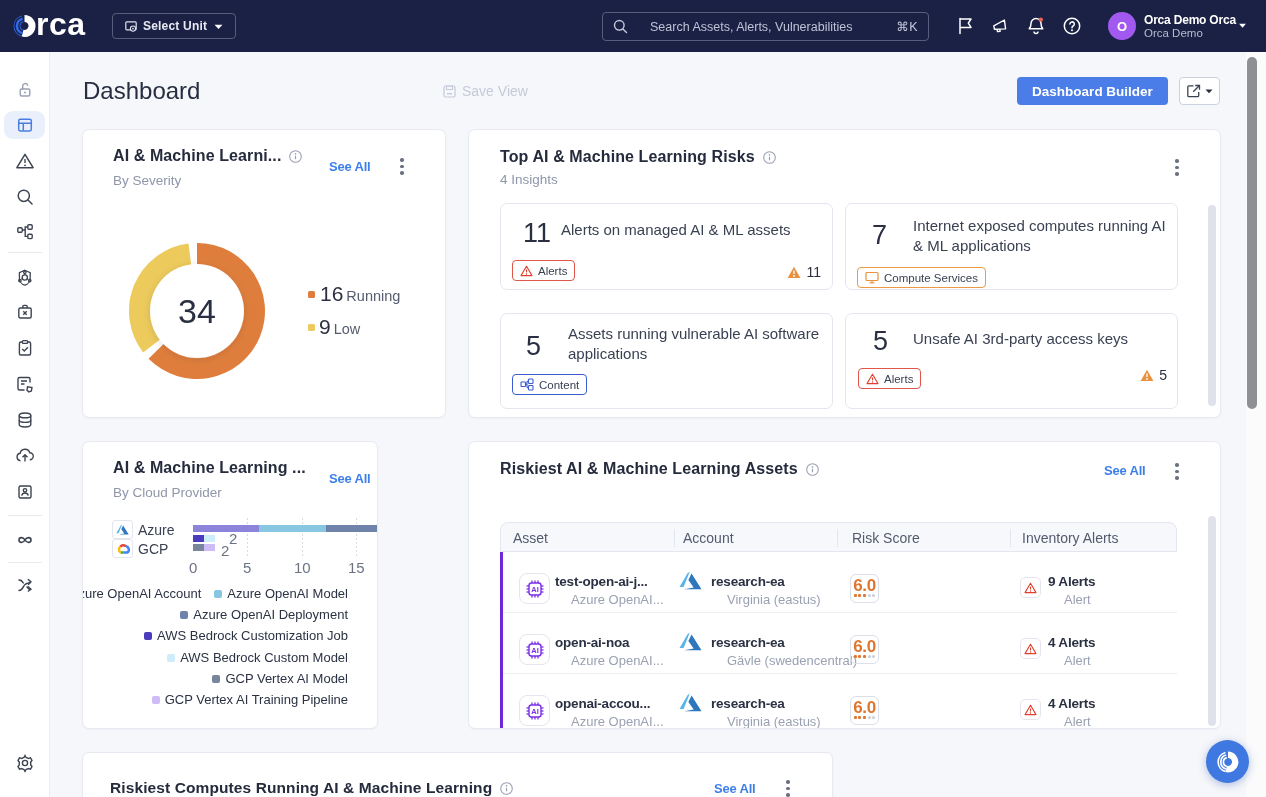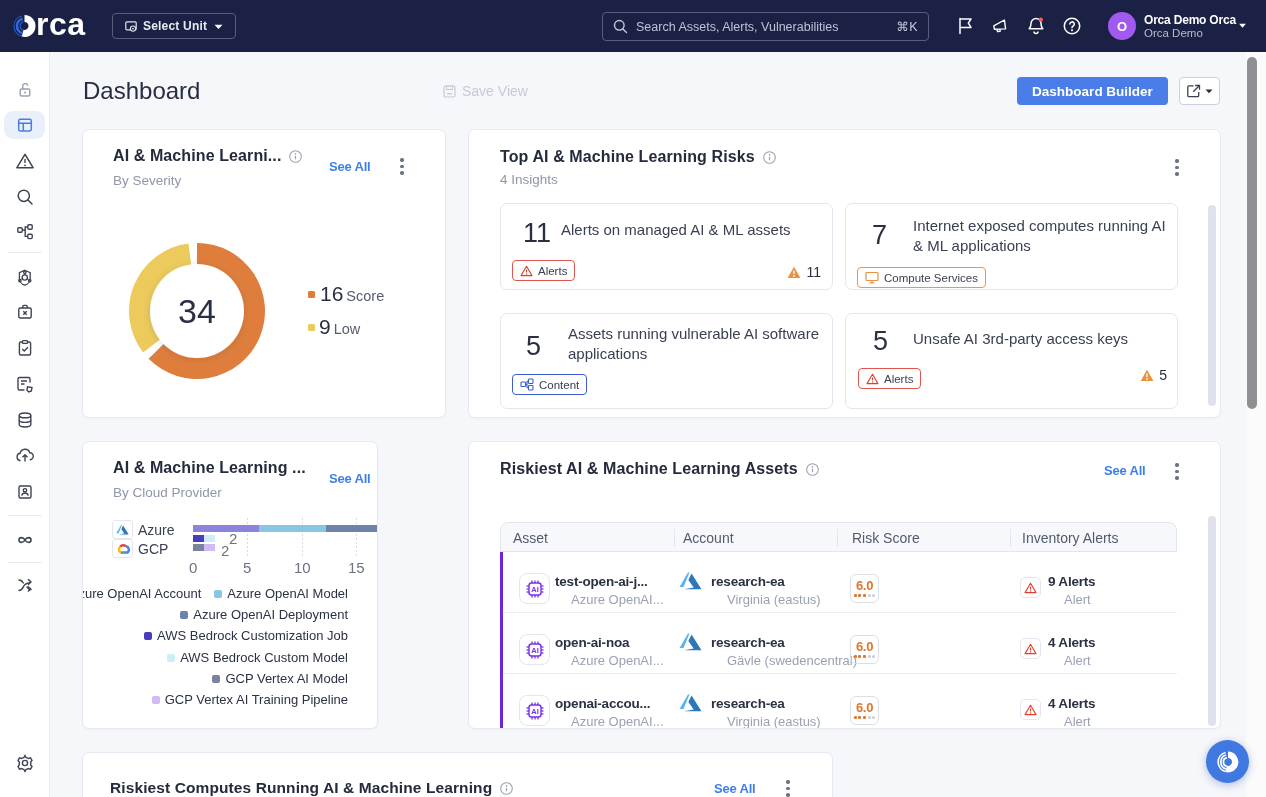--- a/index.html
+++ b/index.html
@@ -4,21 +4,21 @@
 <style>
 * { margin:0; padding:0; box-sizing:border-box; }
 html,body { width:1266px; height:797px; overflow:hidden; font-family:"Liberation Sans", sans-serif; }
 #app { position:relative; width:1266px; height:797px; background:#f6f7fa; overflow:hidden; }
 .abs { position:absolute; }
 
 
 #nav { position:absolute; left:0; top:0; width:1266px; height:52px; background:#1b2144; z-index:30; }
 #nav .unitbox { position:absolute; left:112px; top:13px; width:124px; height:26px; border:1px solid #565d7d; border-radius:4px; color:#e8eaf2; font-size:12px; font-weight:700; display:flex; align-items:center; padding:0 12px; gap:6px; letter-spacing:0.2px; }
 #nav .unitbox .caret { margin-left:auto; }
-#nav .search { position:absolute; left:602px; top:12px; width:327px; height:29px; border:1px solid #565d7d; border-radius:4px; display:flex; align-items:center; padding:0 10px; gap:8px; color:#bdc3d6; font-size:12.5px; }
+#nav .search { position:absolute; left:602px; top:12px; width:327px; height:29px; border:1px solid #565d7d; border-radius:4px; display:flex; align-items:center; padding:0 10px; gap:22px; color:#bdc3d6; font-size:12.5px; }
 #nav .search .kk { margin-left:auto; font-size:12.5px; color:#c6cbdc; letter-spacing:0.5px; }
 .navicon { position:absolute; top:16px; width:20px; height:20px; }
 #avatar { position:absolute; left:1108px; top:12px; width:28px; height:28px; border-radius:50%; background:#a259f0; color:#fff; font-size:13px; font-weight:700; display:flex; align-items:center; justify-content:center; }
 #uname { position:absolute; left:1144px; top:13px; color:#fff; font-size:12px; font-weight:700; line-height:14px; white-space:nowrap; letter-spacing:-0.2px; }
 #usub { position:absolute; left:1144px; top:27px; color:#b6bccf; font-size:11.5px; line-height:13px; }
 
 
 #side { position:absolute; left:0; top:52px; width:50px; height:745px; background:#ffffff; border-right:1px solid #ebedf3; z-index:20; }
 .sideic { position:absolute; left:50%; transform:translate(-50%,-50%); }
 .sidesep { position:absolute; left:8px; width:34px; height:1px; background:#e8eaf0; }
@@ -54,21 +54,21 @@
 
 .thead { position:absolute; background:#f7f8fb; border:1px solid #e3e6ef; border-radius:8px 8px 0 0; }
 .thcell { position:absolute; font-size:14px; color:#525b6e; }
 .tcol { position:absolute; width:1px; background:#e3e6ef; }
 .trow { position:absolute; left:31px; width:677px; height:61px; background:#fff; border-bottom:1px solid #eceef4; }
 .trow .pbar { position:absolute; left:0; top:0; width:3px; height:61px; background:#6d28d9; }
 .assetbox { position:absolute; left:19px; top:21px; width:31px; height:31px; border:1px solid #e3e6ef; border-radius:8px; display:flex; align-items:center; justify-content:center; }
 .nm { position:absolute; font-size:13.5px; font-weight:700; color:#2a3142; letter-spacing:-0.2px; }
 .sb { position:absolute; font-size:13px; color:#9aa1b2;margin-left:16px; }
 .riskbox { position:absolute; left:350px; top:22px; width:29px; height:29px; border:1px solid #dcdfe8; border-radius:6px; text-align:center; }
-.riskbox .rv { font-size:13px; font-weight:700; color:#e0762e; line-height:15px; margin-top:3px; letter-spacing:-0.3px; }
+.riskbox .rv { font-size:17px; font-weight:700; color:#e0762e; line-height:15px; margin-top:3px; letter-spacing:-0.3px; }
 .dots { display:flex; gap:1.5px; justify-content:center; margin-top:1px; }
 .dots i { width:3.2px; height:3.2px; border-radius:1px; }
 .alertbox { position:absolute; left:520px; top:25px; width:21px; height:21px; border:1px solid #e3e6ef; border-radius:5px; display:flex; align-items:center; justify-content:center; }
 
 
 .innersb { position:absolute; width:8px; background:#dfe2ea; border-radius:4px; }
 #pagesb-track { position:absolute; right:0; top:52px; width:20px; height:745px; background:#fbfbfc; z-index:40; }
 #pagesb { position:absolute; left:1px; top:5px; width:10px; height:352px; background:#8f9094; border-radius:5px; }
 
 
@@ -284,21 +284,21 @@
         <circle cx="0" cy="0" r="47" fill="#fff" filter="url(#ds)"></circle>
       </g>
       <defs>
           <filter id="ds" x="-60%" y="-60%" width="220%" height="220%">
             <feDropShadow dx="0" dy="1.5" stdDeviation="3.5" flood-color="#2a3042" flood-opacity="0.13"></feDropShadow>
           </filter>
         </defs>
       <text x="70" y="82" text-anchor="middle" font-size="34" fill="#2a3042" font-family="Liberation Sans">34</text>
     </svg>
     <div class="abs" style="left:225px;top:161px;width:7px;height:7px;background:#df7e3c;border-radius:1.5px;"></div>
-    <div class="abs" style="left:237px;top:152px;font-size:21px;color:#2a3042;">16<span style="font-size:14.5px;color:#555c6e;margin-left:3px;">Score</span></div>
+    <div class="abs" style="left:237px;top:152px;font-size:21px;color:#2a3042;">16<span style="font-size:14.5px;color:#555c6e;margin-left:3px;">Running</span></div>
     <div class="abs" style="left:225px;top:194px;width:7px;height:7px;background:#ecca5c;border-radius:1.5px;"></div>
     <div class="abs" style="left:236px;top:185px;font-size:21px;color:#2a3042;">9<span style="font-size:14.5px;color:#555c6e;margin-left:3px;">Low</span></div>
   </div>
 
   <div class="card" id="card2">
     <div class="ctitle abs" style="left:31px;top:18px;">Top AI &amp; Machine Learning Risks <svg width="13" height="13" viewBox="0 0 13 13">
           <circle cx="6.5" cy="6.5" r="5.8" fill="none" stroke="#9aa1b2" stroke-width="1.1"></circle>
           <line x1="6.5" y1="5.8" x2="6.5" y2="9.3" stroke="#9aa1b2" stroke-width="1.2"></line>
           <circle cx="6.5" cy="3.9" r="0.8" fill="#9aa1b2"></circle>
         </svg></div>

